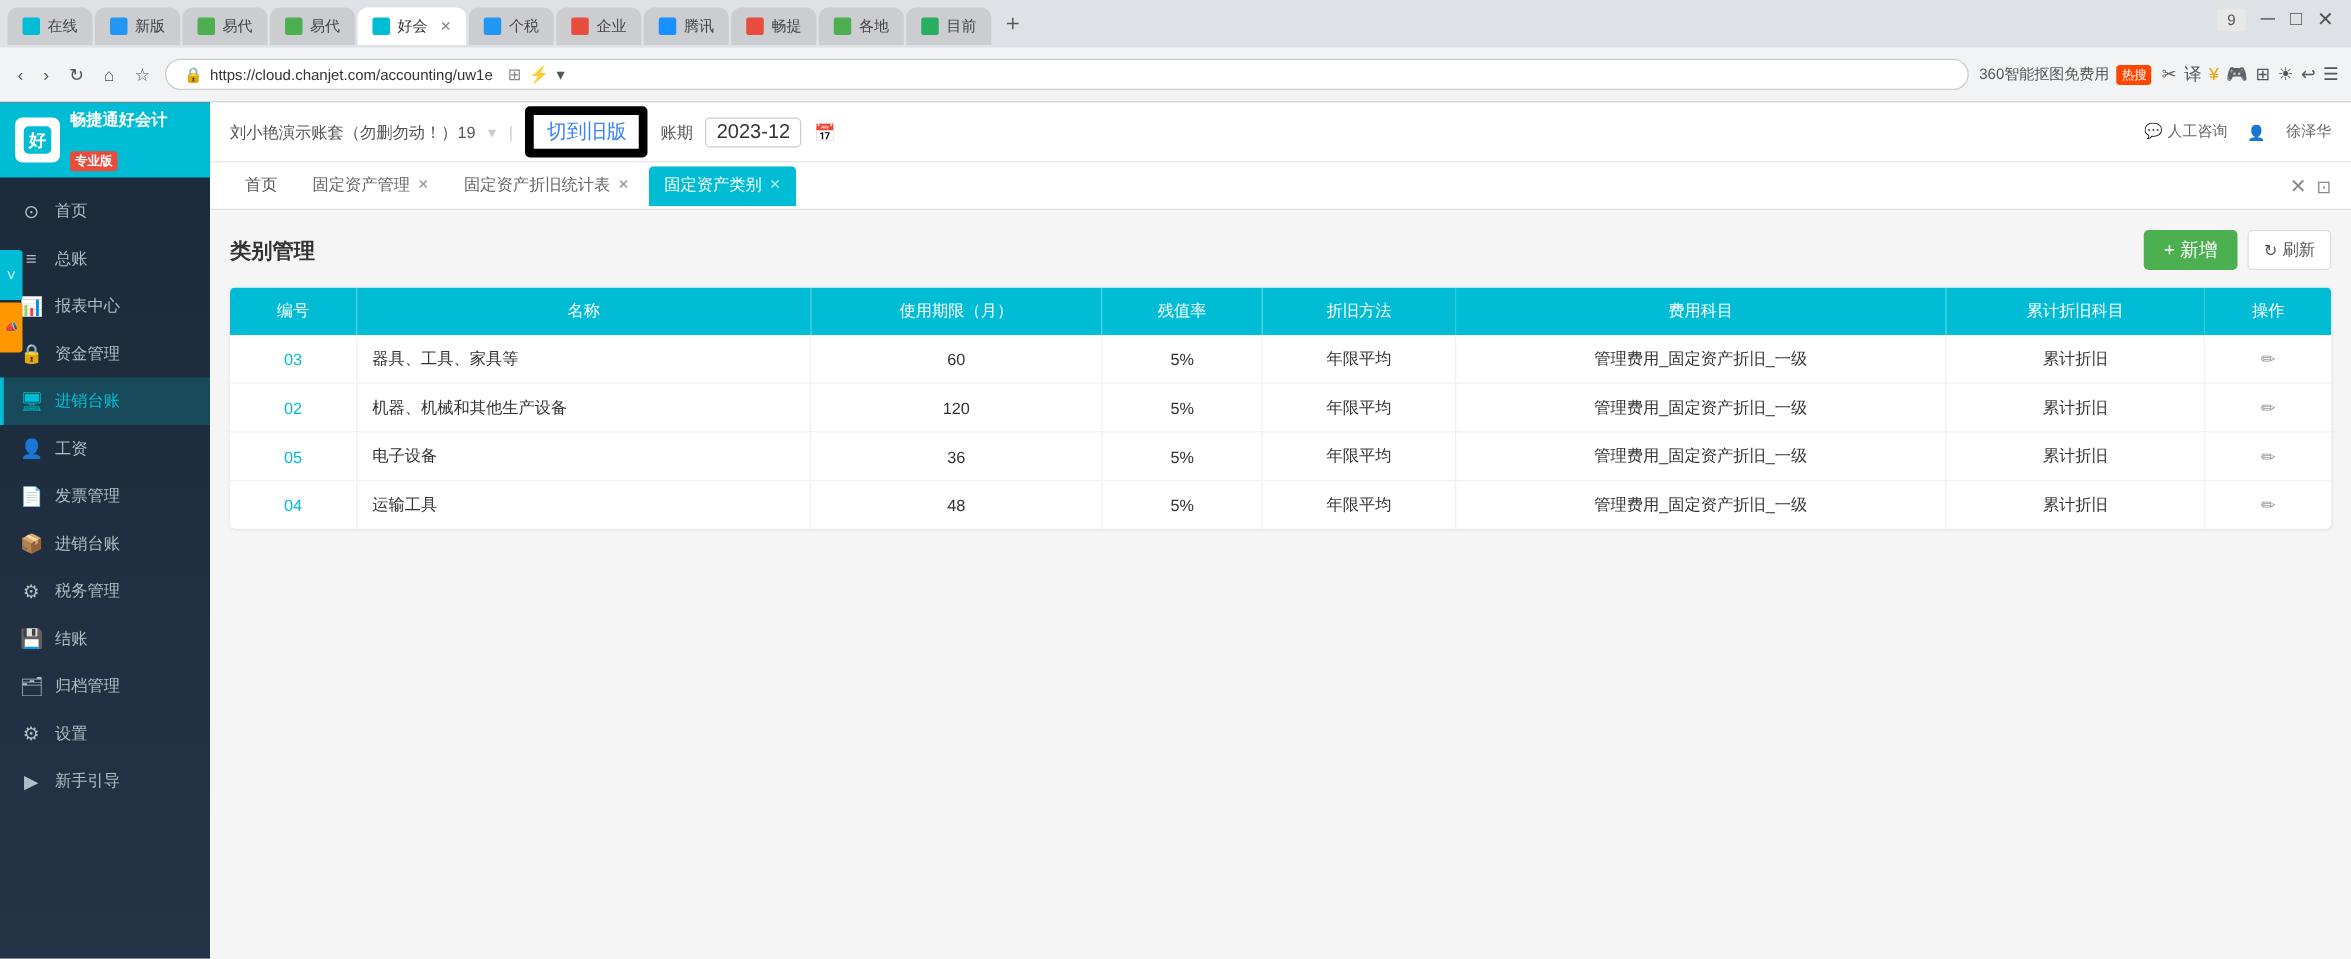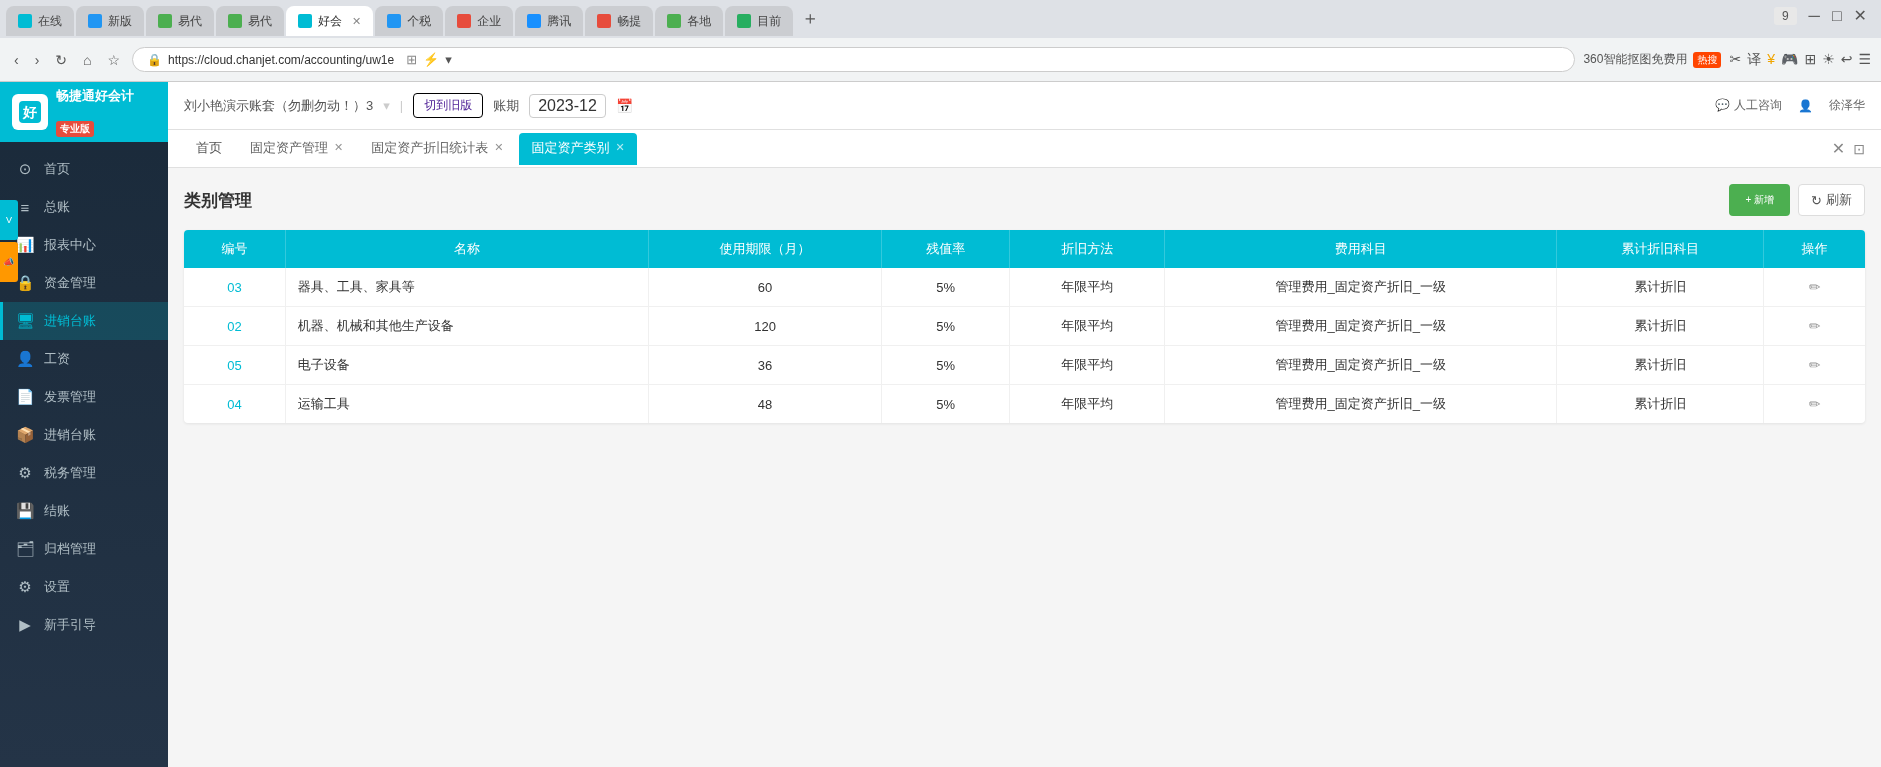--- a/index.html
+++ b/index.html
@@ -128,26 +128,26 @@
     .header-left { display: flex; align-items: center; gap: 10px; font-size: 13px; color: #555; }
     .period-badge {
       border: 1px solid #ccc;
       border-radius: 4px;
       padding: 2px 8px;
       font-size: 16px;
       color: #333;
     }
     .switch-btn {
       background: #fff;
-      border: 1px solid #000000;
+      border: 7px solid #000000;
       border-radius: 4px;
       padding: 3px 10px;
-      font-size: 12px;
-      cursor: pointer;
-      color: #4c1d95;
+      font-size: 16px;
+      cursor: pointer;
+      color: #3b82f6;
     }
     .header-right { display: flex; align-items: center; gap: 16px; font-size: 12px; color: #666; }
 
     
     .main-content {
       flex: 1;
       display: flex;
       flex-direction: column;
       background: #f5f5f5;
       overflow: hidden;
@@ -198,21 +198,21 @@
       font-weight: bold;
       color: #333;
     }
     .header-actions { display: flex; gap: 8px; }
     .btn-add {
       background: #4caf50;
       color: #fff;
       border: none;
       border-radius: 4px;
       padding: 6px 16px;
-      font-size: 10px;
+      font-size: 15px;
       cursor: pointer;
       display: flex;
       align-items: center;
       gap: 4px;
     }
     .btn-refresh {
       background: #fff;
       color: #555;
       border: 1px solid #ddd;
       border-radius: 4px;
@@ -441,21 +441,21 @@
         <span class="sidebar-icon">▶</span>
         <span>新手引导</span>
       </div>
     </div>
   </div>
 
   <div class="main-content">
 
     <div class="app-header">
       <div class="header-left">
-        <span>刘小艳演示账套（勿删勿动！）3</span>
+        <span>刘小艳演示账套（勿删勿动！）19</span>
         <span style="color:#ccc;">▾</span>
         <span style="color:#ccc;">|</span>
         <button class="switch-btn">切到旧版</button>
         <span>账期</span>
         <span class="period-badge">2023-12</span>
         <span style="color:#00bcd4; font-size:14px;">📅</span>
       </div>
       <div class="header-right">
         <span style="cursor:pointer;">💬 <span>人工咨询</span></span>
         <span>👤</span>

